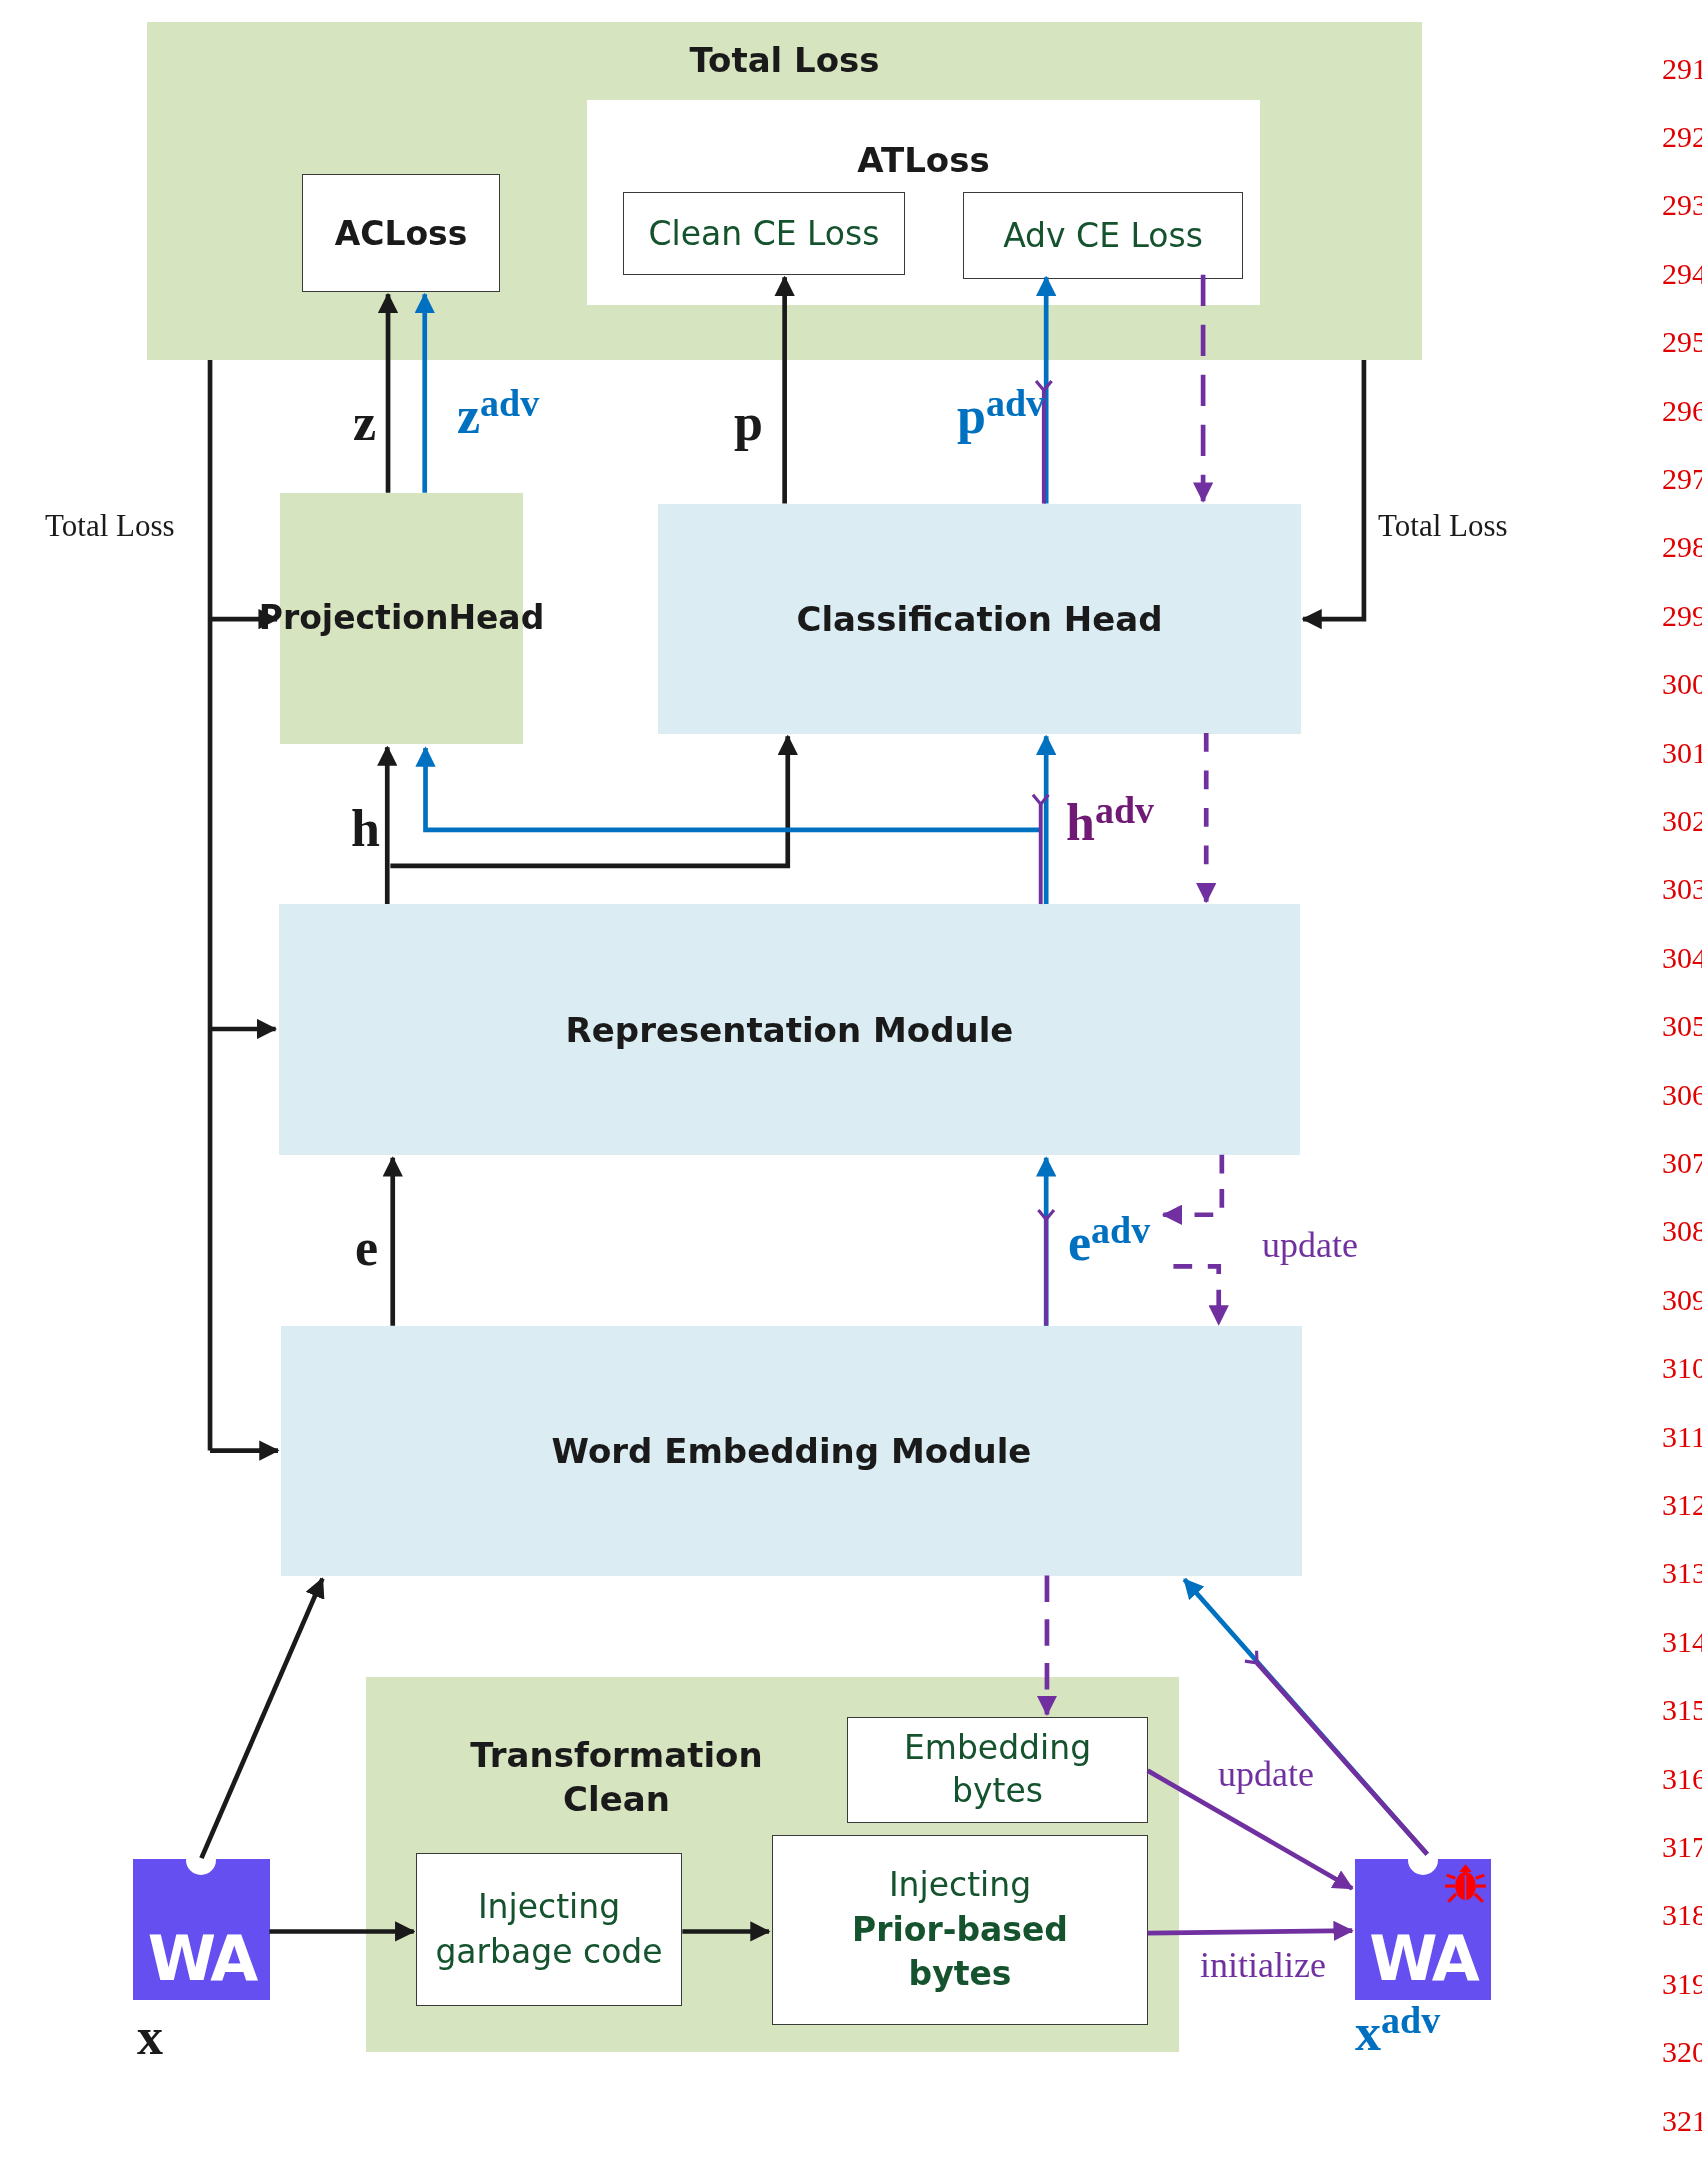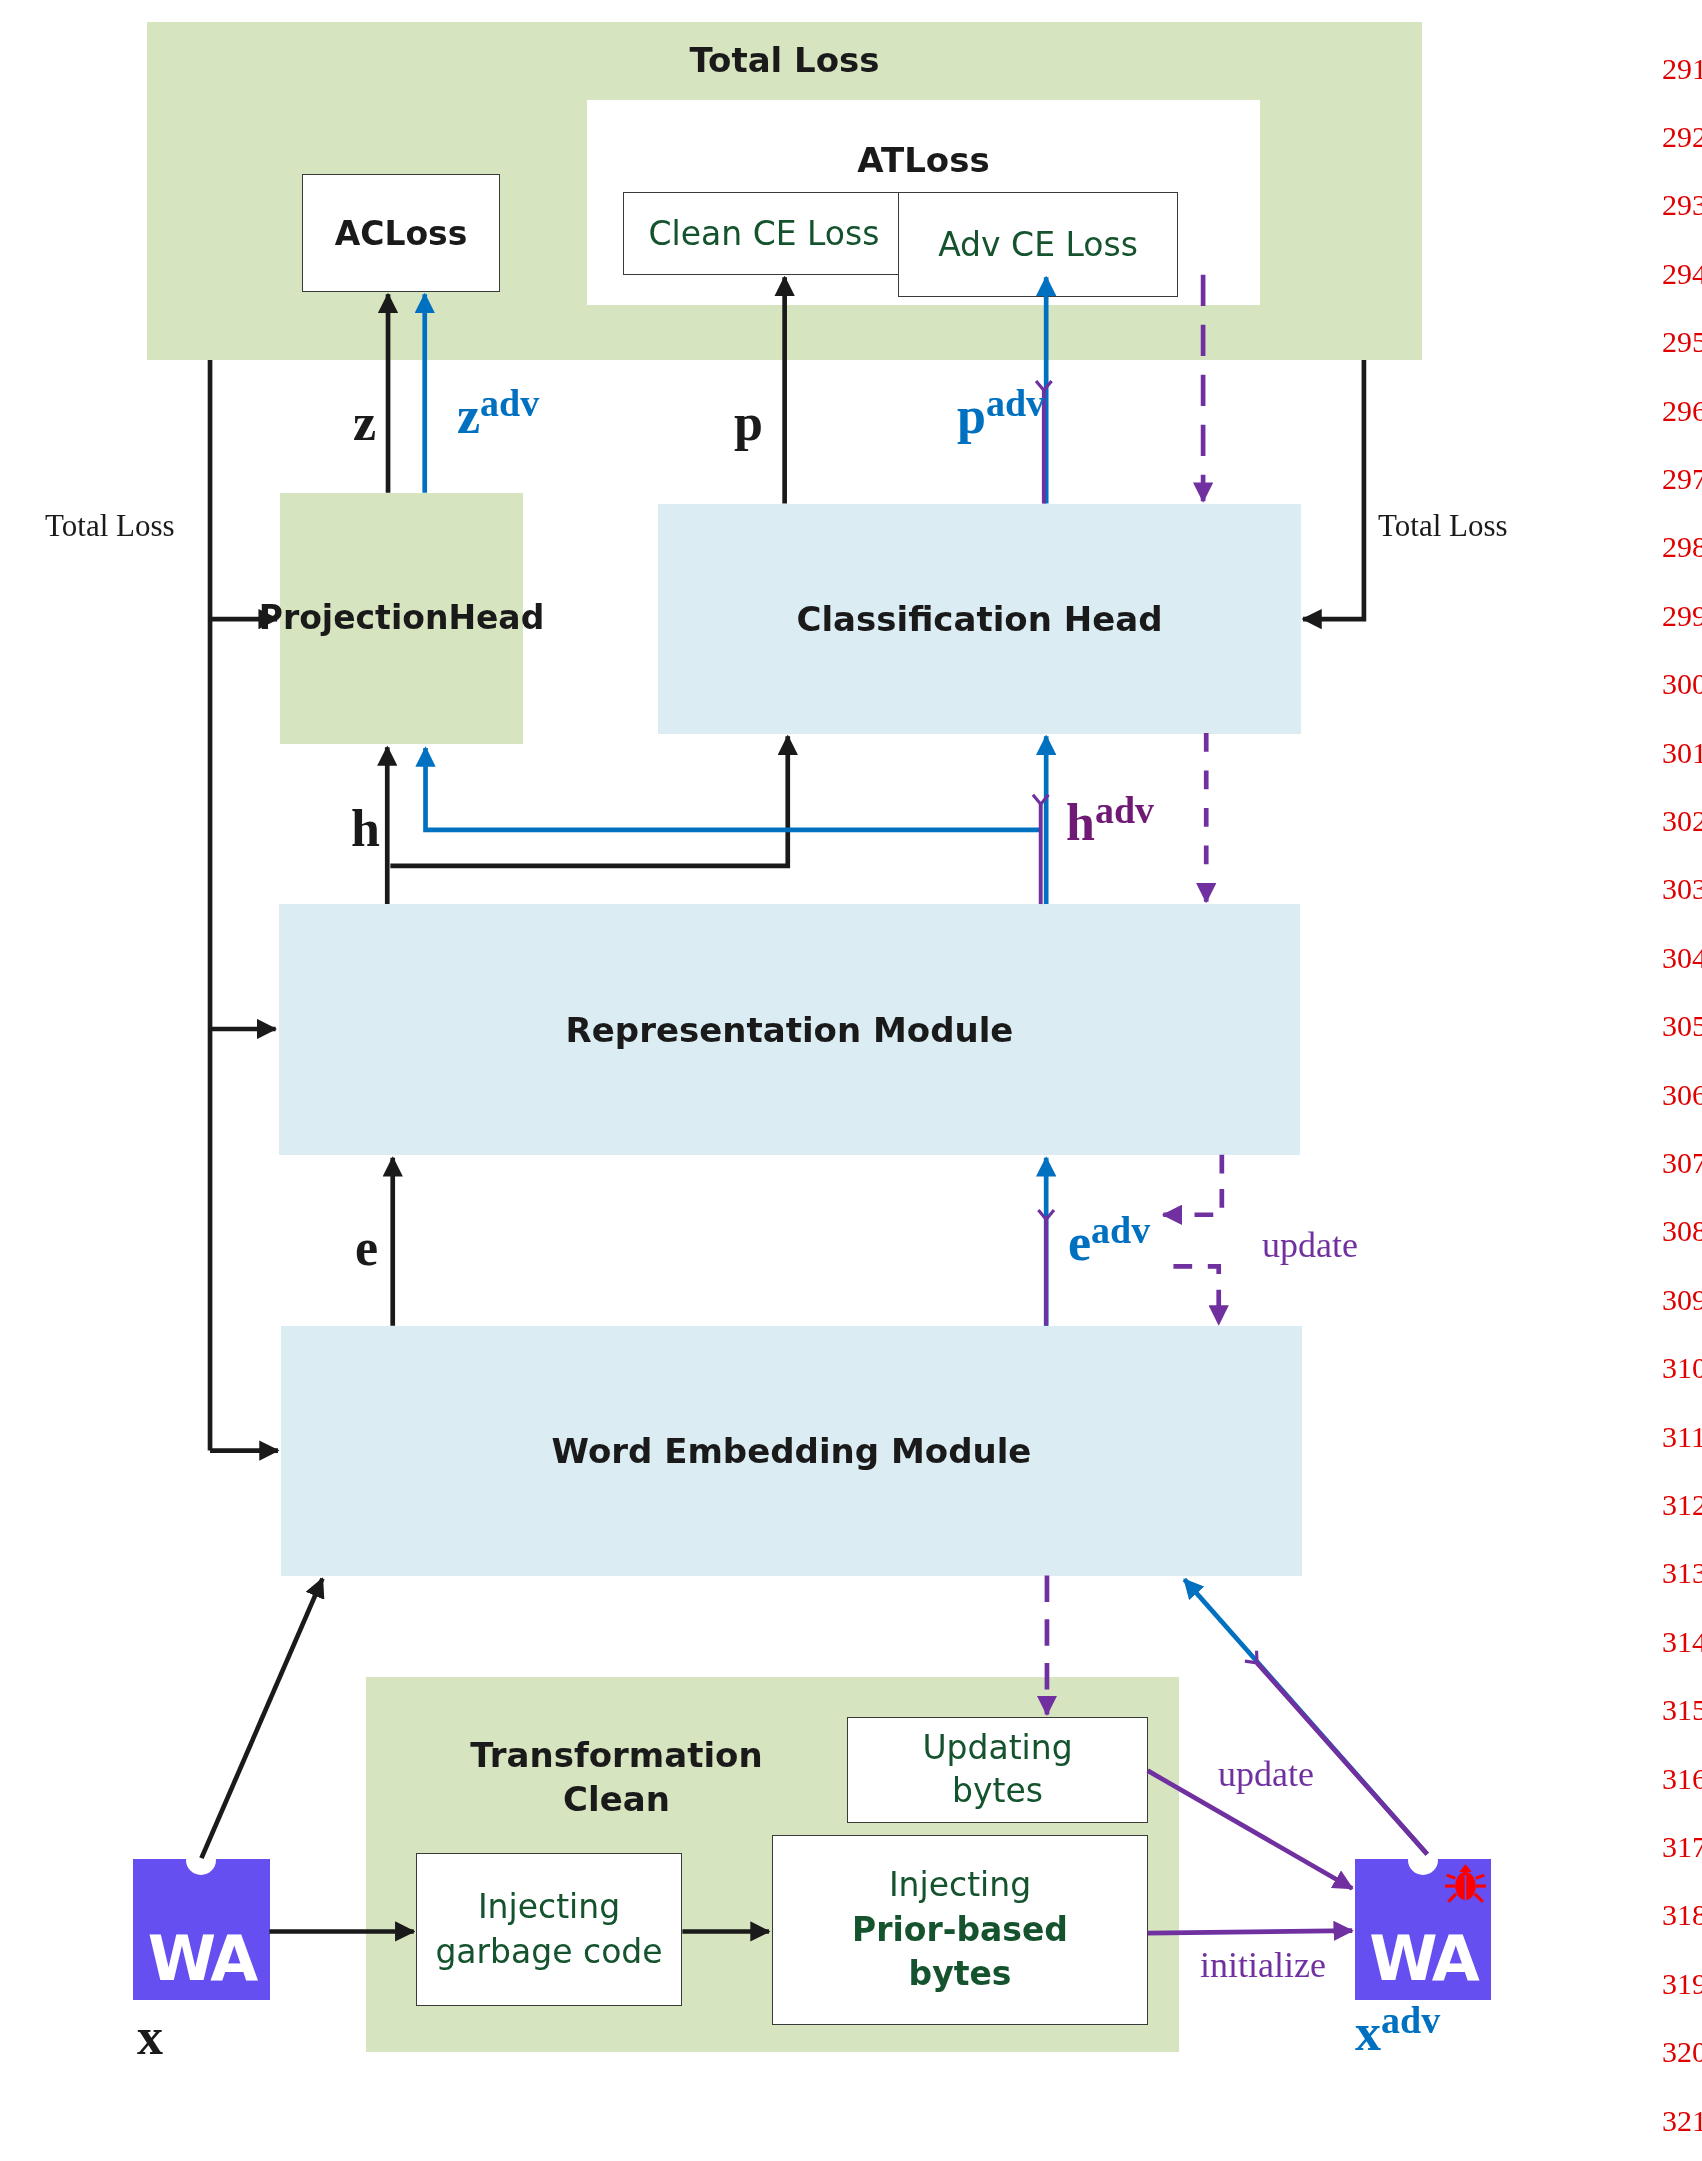--- a/index.html
+++ b/index.html
@@ -24,21 +24,21 @@
 </head>
 <body>
 
 <div class="abs green" style="left:147px;top:22px;width:1275px;height:338px;"></div>
 <div class="abs sans-b center" style="left:147px;top:35px;width:1275px;height:50px;font-size:34px;">Total Loss</div>
 
 <div class="abs white" style="left:587px;top:100px;width:673px;height:205px;"></div>
 <div class="abs sans-b center" style="left:587px;top:133px;width:673px;height:53px;font-size:34px;">ATLoss</div>
 
 <div class="abs white bordered sans center" style="left:623px;top:192px;width:282px;height:83px;font-size:33px;">Clean CE Loss</div>
-<div class="abs white bordered sans center" style="left:898px;top:192px;width:280px;height:105px;font-size:33px;">Adv CE Loss</div>
+<div class="abs white bordered sans center" style="left:963px;top:192px;width:280px;height:87px;font-size:33px;">Adv CE Loss</div>
 
 <div class="abs white bordered sans-b center" style="left:302px;top:174px;width:198px;height:118px;font-size:33px;">ACLoss</div>
 
 <div class="abs green sans-b center" style="left:280px;top:493px;width:243px;height:251px;font-size:33px;flex-direction:row;line-height:1.4;">
   <span>Projection</span>
   <span>Head</span>
 </div>
 
 <div class="abs blue sans-b center" style="left:658px;top:504px;width:643px;height:230px;font-size:34px;">Classification Head</div>
 
@@ -46,21 +46,21 @@
 
 <div class="abs blue sans-b center" style="left:281px;top:1326px;width:1021px;height:250px;font-size:34px;">Word Embedding Module</div>
 
 <div class="abs green" style="left:366px;top:1677px;width:813px;height:375px;"></div>
 <div class="abs sans-b center" style="left:437px;top:1730px;width:359px;height:94px;font-size:34px;flex-direction:column;line-height:1.3;">
   <span>Transformation</span>
   <span>Clean</span>
 </div>
 
 <div class="abs white bordered sans center" style="left:847px;top:1717px;width:301px;height:106px;font-size:33px;flex-direction:column;line-height:1.3;">
-  <span>Updating</span>
+  <span>Embedding</span>
   <span>bytes</span>
 </div>
 
 <div class="abs white bordered sans center" style="left:416px;top:1853px;width:266px;height:153px;font-size:33px;flex-direction:column;line-height:1.35;">
   <span>Injecting</span>
   <span>garbage code</span>
 </div>
 
 <div class="abs white bordered sans center" style="left:772px;top:1835px;width:376px;height:190px;font-size:33px;flex-direction:column;line-height:1.35;">
   <span>Injecting</span>

